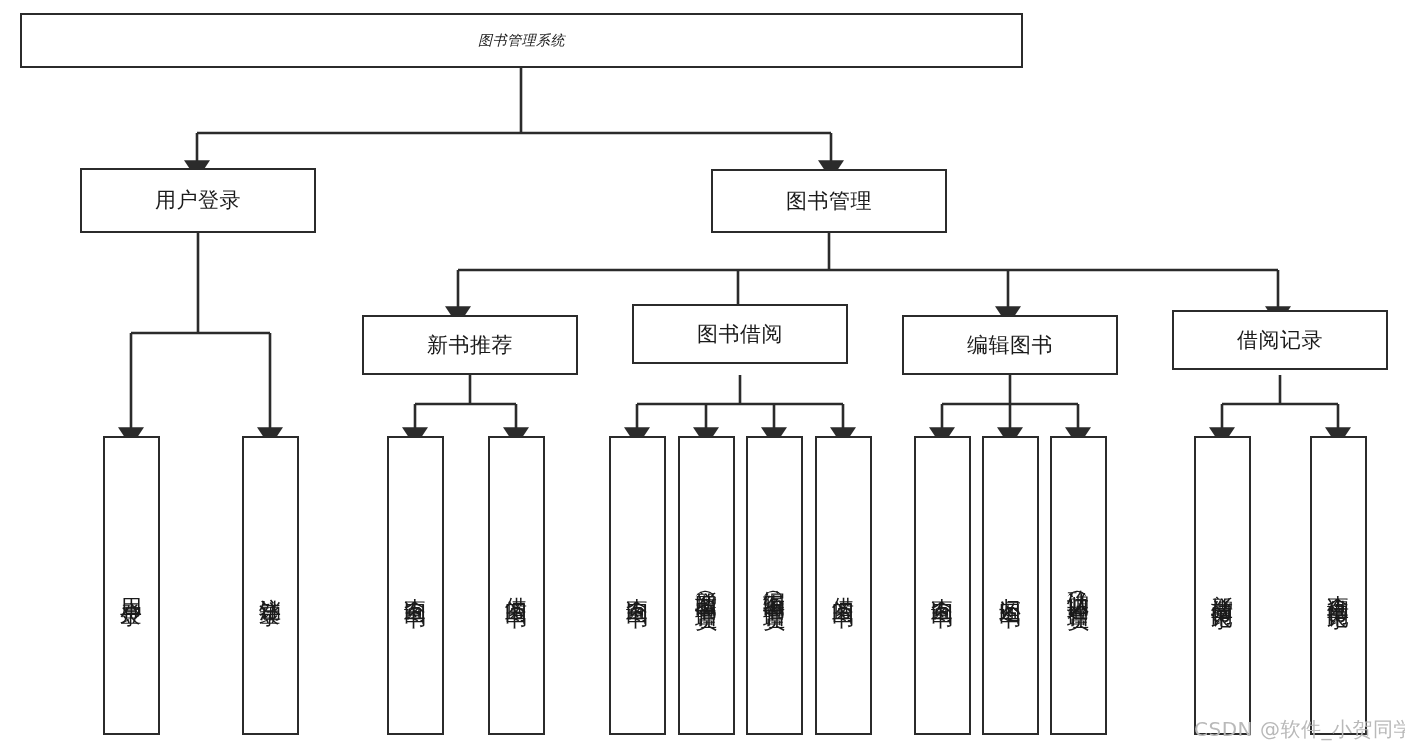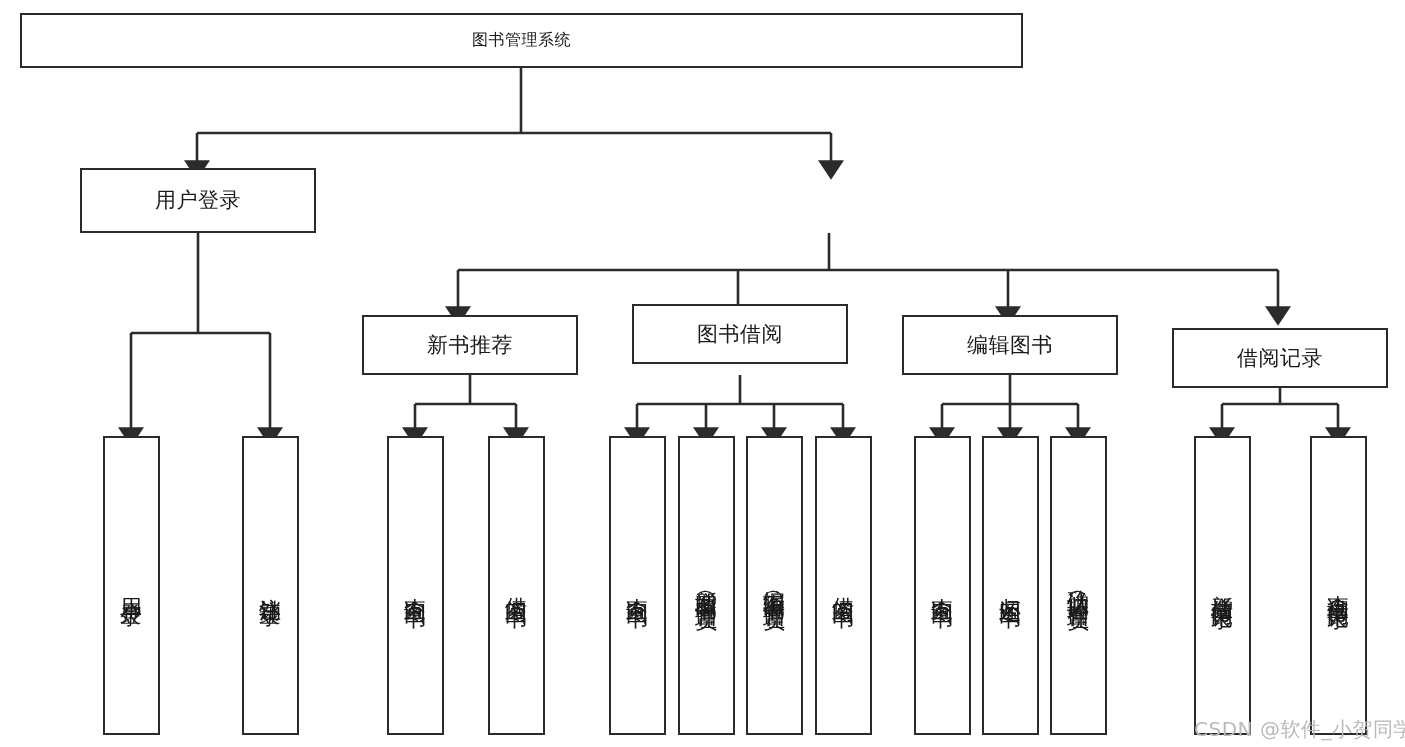--- a/index.html
+++ b/index.html
@@ -42,21 +42,22 @@
     text-align: center;
     line-height: 1.18;
     white-space: nowrap;
   }
   
   .node.horiz .label {
     font-size: 21px;
     letter-spacing: 0.5px;
   }
   .node.root .label {
-    font-size: 16px;
+    font-size: 14px;
+    font-style: italic;
   }
   
   .node.vert {
     align-items: center;
     justify-content: center;
   }
   .node.vert .label {
     writing-mode: vertical-rl;
     text-orientation: upright;
     font-size: 22px;
@@ -131,31 +132,34 @@
     </g>
   </svg>
 
   <div class="node horiz root" style="left:20px; top:13px; width:1003px; height:55px;">
     <span class="label">图书管理系统</span>
   </div>
 
   <div class="node horiz" style="left:80px; top:168px; width:236px; height:65px;">
     <span class="label">用户登录</span>
   </div>
+  <div class="node horiz" style="left:711px; top:169px; width:236px; height:64px;">
+    <span class="label">图书管理</span>
+  </div>
 
   <div class="node horiz" style="left:362px; top:315px; width:216px; height:60px;">
     <span class="label">新书推荐</span>
   </div>
   <div class="node horiz" style="left:632px; top:304px; width:216px; height:60px;">
     <span class="label">图书借阅</span>
   </div>
   <div class="node horiz" style="left:902px; top:315px; width:216px; height:60px;">
     <span class="label">编辑图书</span>
   </div>
-  <div class="node horiz" style="left:1172px; top:328px; width:216px; height:60px;">
+  <div class="node horiz" style="left:1172px; top:310px; width:216px; height:60px;">
     <span class="label">借阅记录</span>
   </div>
 
   <div class="node vert" style="left:103px; top:436px; width:57px; height:299px;">
     <span class="label">用户登录</span>
   </div>
   <div class="node vert" style="left:242px; top:436px; width:57px; height:299px;">
     <span class="label">注销登录</span>
   </div>
 

